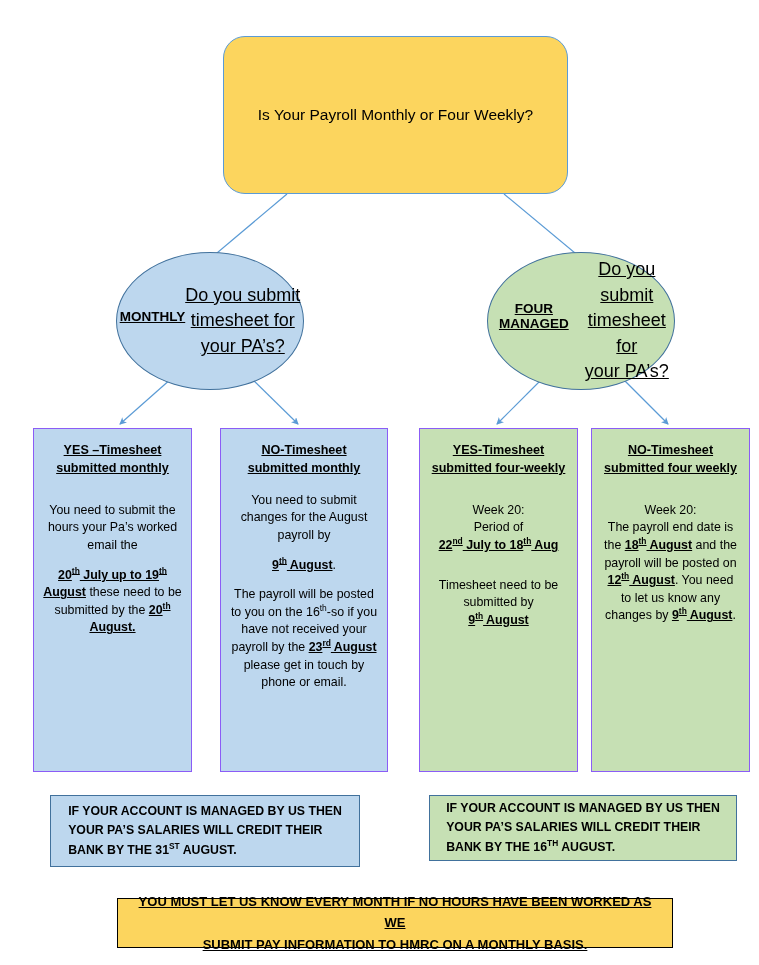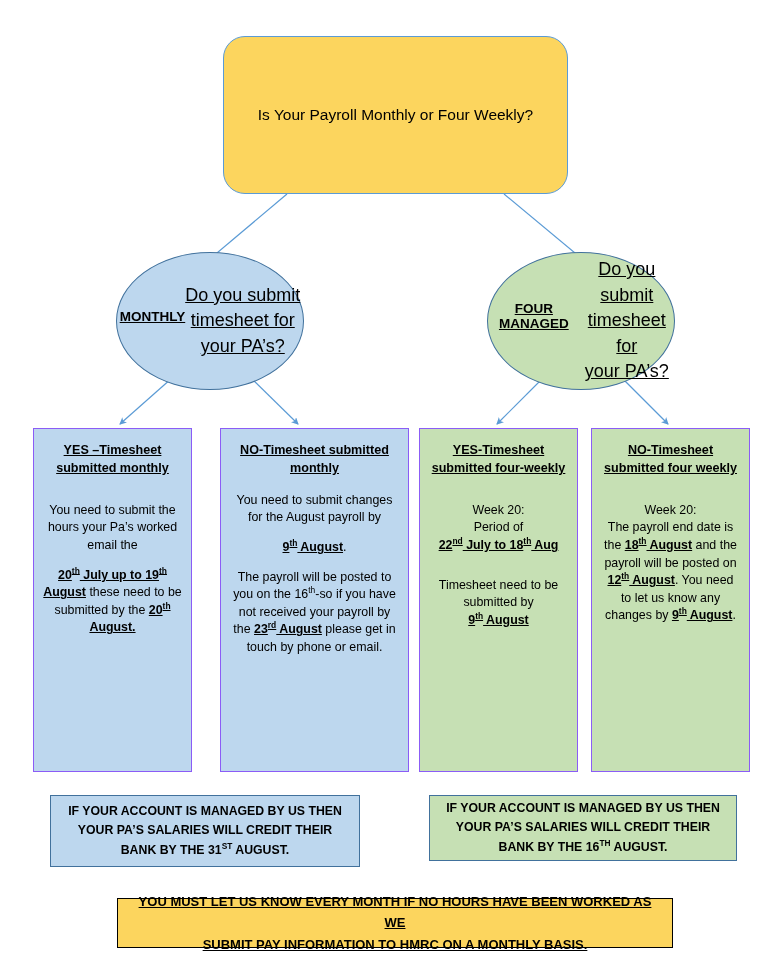--- a/index.html
+++ b/index.html
@@ -57,41 +57,40 @@
   .detail {
     border: 1px solid #8b5cf6;
     padding: 12px 9px 0 9px;
     text-align: center;
     font-size: 12.4px;
     line-height: 1.42;
   }
   .detail.blue  { background: #BDD7EE; }
   .detail.green { background: #C6E0B4; text-align: center; }
   .d1 { left: 18px;  top: 428px; width: 159px; height: 344px; }
-  .d2 { left: 205px; top: 428px; width: 189px; height: 344px; }
+  .d2 { left: 205px; top: 428px; width: 168px; height: 344px; }
   .d3 { left: 404px; top: 428px; width: 159px; height: 344px; }
   .d4 { left: 576px; top: 428px; width: 159px; height: 344px; }
 
   .d-title {
     font-weight: bold; text-decoration: underline;
     font-size: 12.6px; line-height: 1.46;
     margin-bottom: 4px;
   }
   .d-para { margin: 0 0 12px 0; }
   .d-para:last-child { margin-bottom: 0; }
   .gap-lg { height: 20px; }
   .gap-sm { height: 10px; }
   .bu { font-weight: bold; text-decoration: underline; }
   sup { font-size: 0.68em; vertical-align: super; line-height: 0; }
 
   
   .summary {
     border: 1px solid #41719C;
     display: flex; align-items: center; justify-content: center;
-    text-align: center;
     font-weight: bold;
     font-size: 12.3px;
     line-height: 1.58;
     padding: 0 10px;
   }
   .summary.blue  { left: 35px;  top: 795px; width: 310px; height: 72px; background: #BDD7EE; }
   .summary.green { left: 414px; top: 795px; width: 308px; height: 66px; background: #C6E0B4; }
 
   
   .banner {

